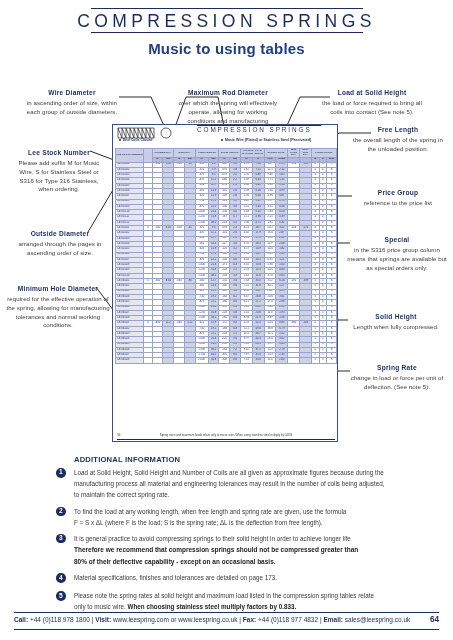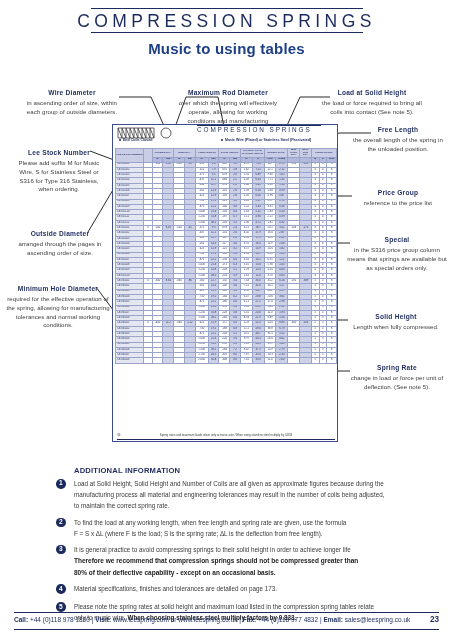--- a/index.html
+++ b/index.html
@@ -65,21 +65,21 @@
   table.spec td.shade{background:#ced2e8;}
   table.spec td.code{text-align:left;padding-left:1px;font-size:2.6px;background:#e4e6f2;}
   .footnote{
     position:absolute;left:4px;bottom:4px;width:218px;font-size:2.9px;color:#3b3b3b;
   }
   .footnote .pg{position:absolute;left:0;top:0;font-size:3.1px;}
   .footnote .txt{display:block;text-align:center;}
   .footnote-rule{position:absolute;left:4px;bottom:2px;width:218px;height:0.5px;background:#1c2b5e;}
 
   
-  .addinfo{position:absolute;left:50px;top:466px;width:388px;}
+  .addinfo{position:absolute;left:50px;top:455px;width:388px;}
   .addinfo h3{
     margin:0 0 4px 24px;font-size:7.6px;color:#1c2b5e;font-weight:bold;letter-spacing:.2px;
   }
   .note{position:relative;margin:0 0 6px 0;padding-left:24px;min-height:12px;}
   .num{
     position:absolute;left:6px;top:0px;width:9.5px;height:9.5px;border-radius:50%;
     background:#1c2b5e;color:#fff;font-size:6.6px;font-weight:bold;
     display:flex;align-items:center;justify-content:center;line-height:1;
   }
   .note p{margin:0 0 1px 0;font-size:6.3px;line-height:1.62;color:#3a3a3a;}
@@ -1148,17 +1148,17 @@
       <span>|</span>
       <b>Visit:</b>
       <span>www.leespring.com or www.leespring.co.uk</span>
       <span>|</span>
       <b>Fax:</b>
       <span>+44 (0)118 977 4832</span>
       <span>|</span>
       <b>Email:</b>
       <span>sales@leespring.co.uk</span>
     </span>
-    <span class="pageno">23</span>
+    <span class="pageno">64</span>
   </div>
   <div class="footer-rule2"></div>
 
 </div>
 
 </body></html>

